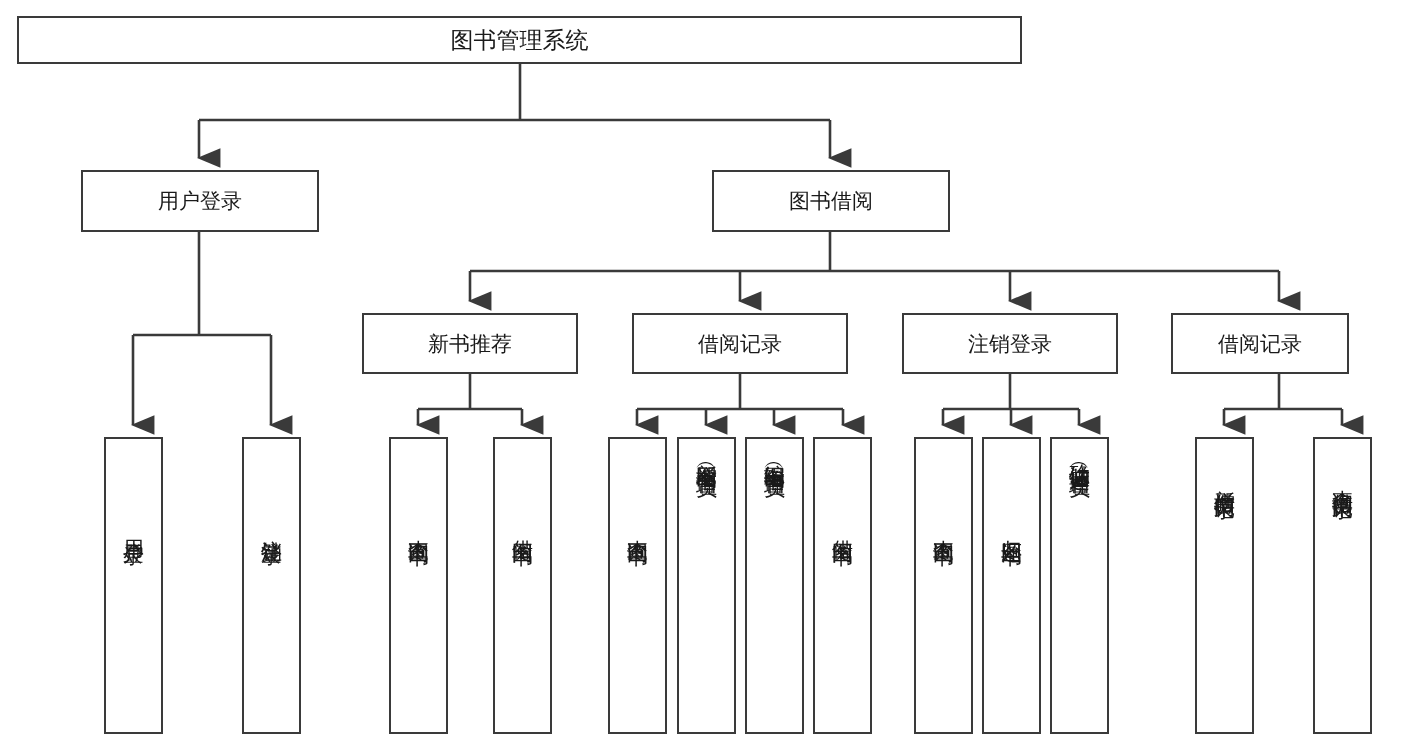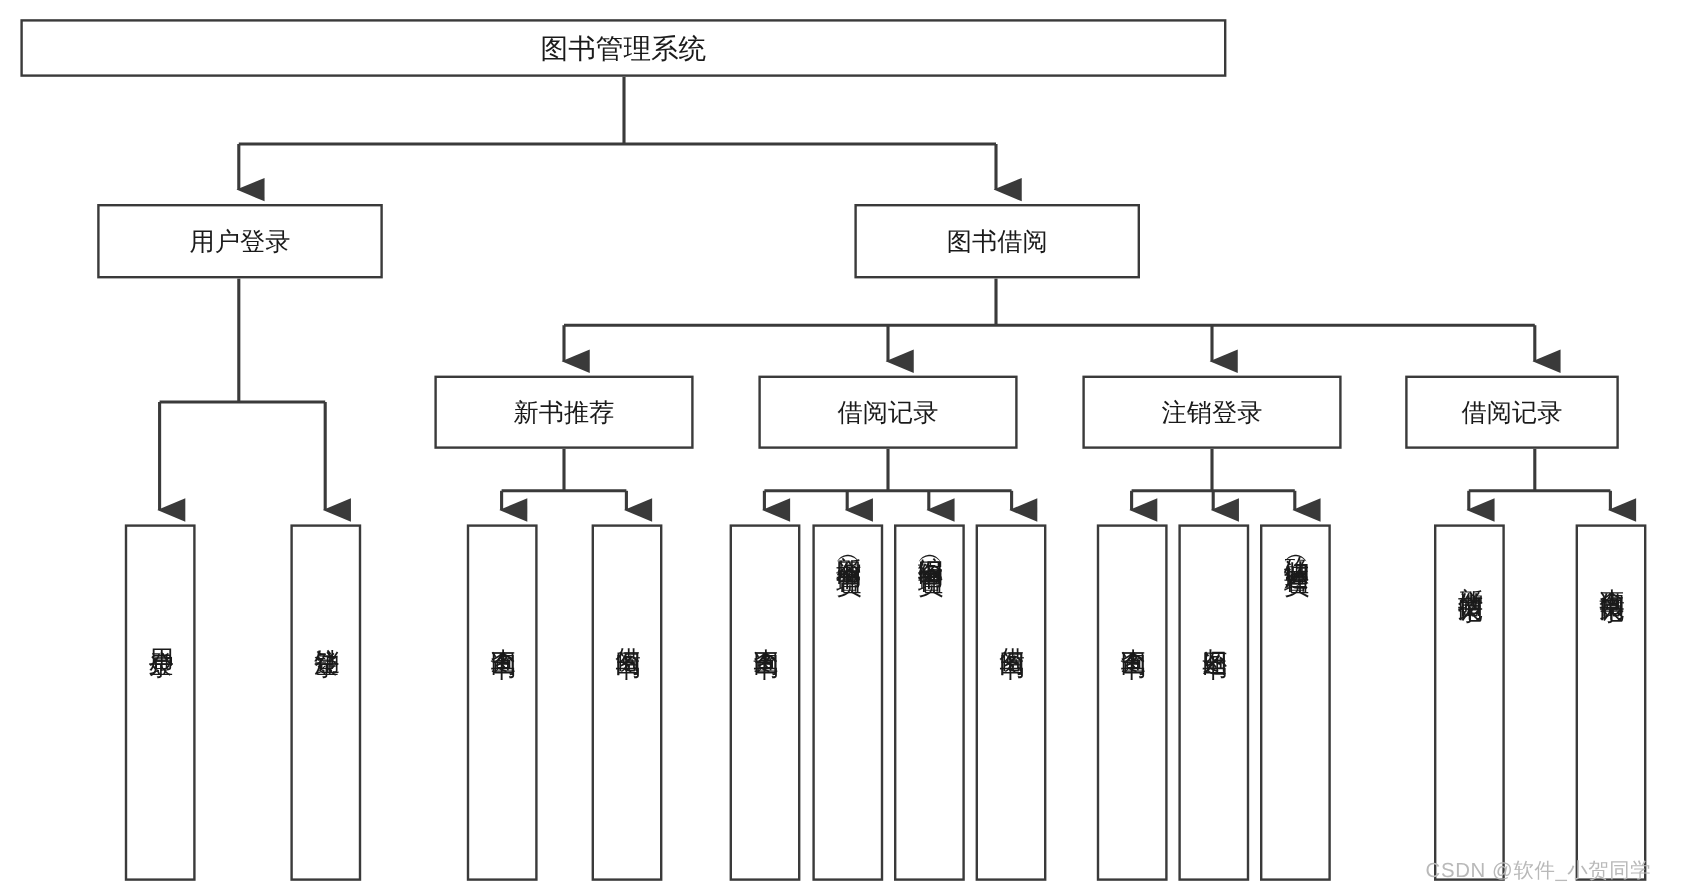--- a/index.html
+++ b/index.html
@@ -194,15 +194,14 @@
     <span class="vlabel">确认归还（管理员）</span>
   </div>
 
   <div class="node leaf mid" style="left:1195px;top:437px;width:59px;height:297px;">
     <span class="vlabel">新增借阅记录</span>
   </div>
   <div class="node leaf mid" style="left:1313px;top:437px;width:59px;height:297px;">
     <span class="vlabel">查询借阅记录</span>
   </div>
 
-  <div class="watermark">CSDN @软件_小贺同学</div>
 
 </div>
 
 </body></html>

